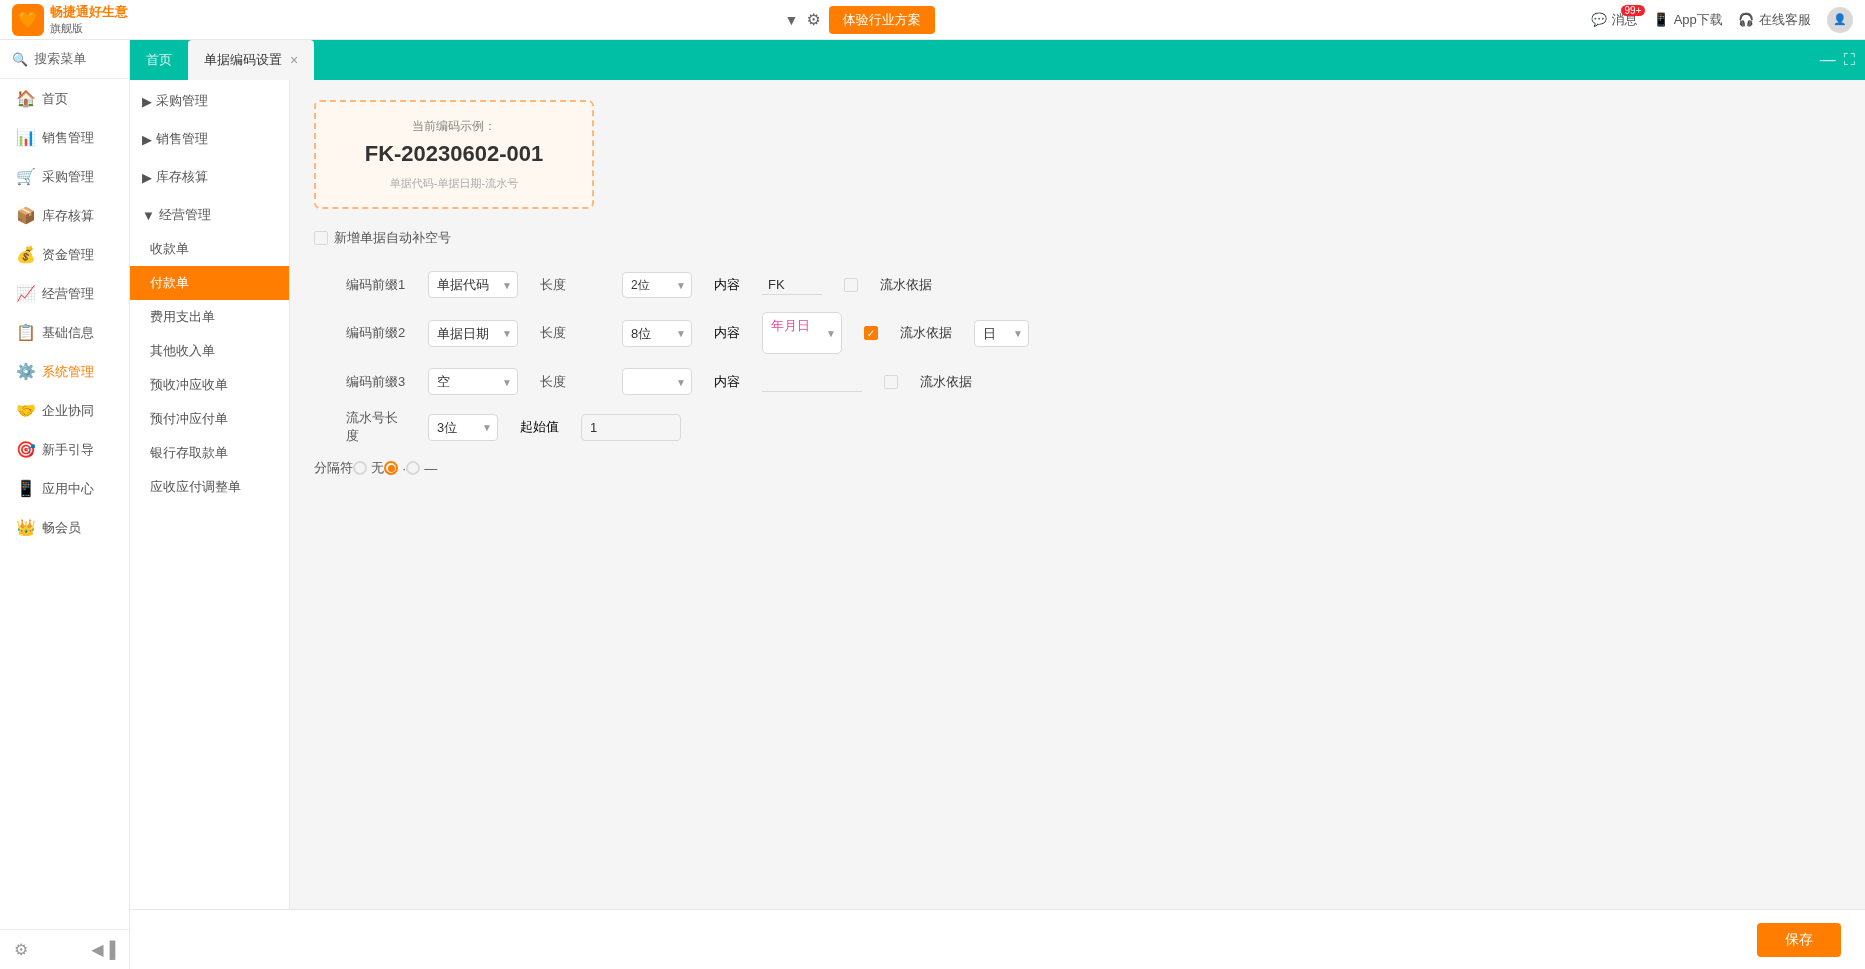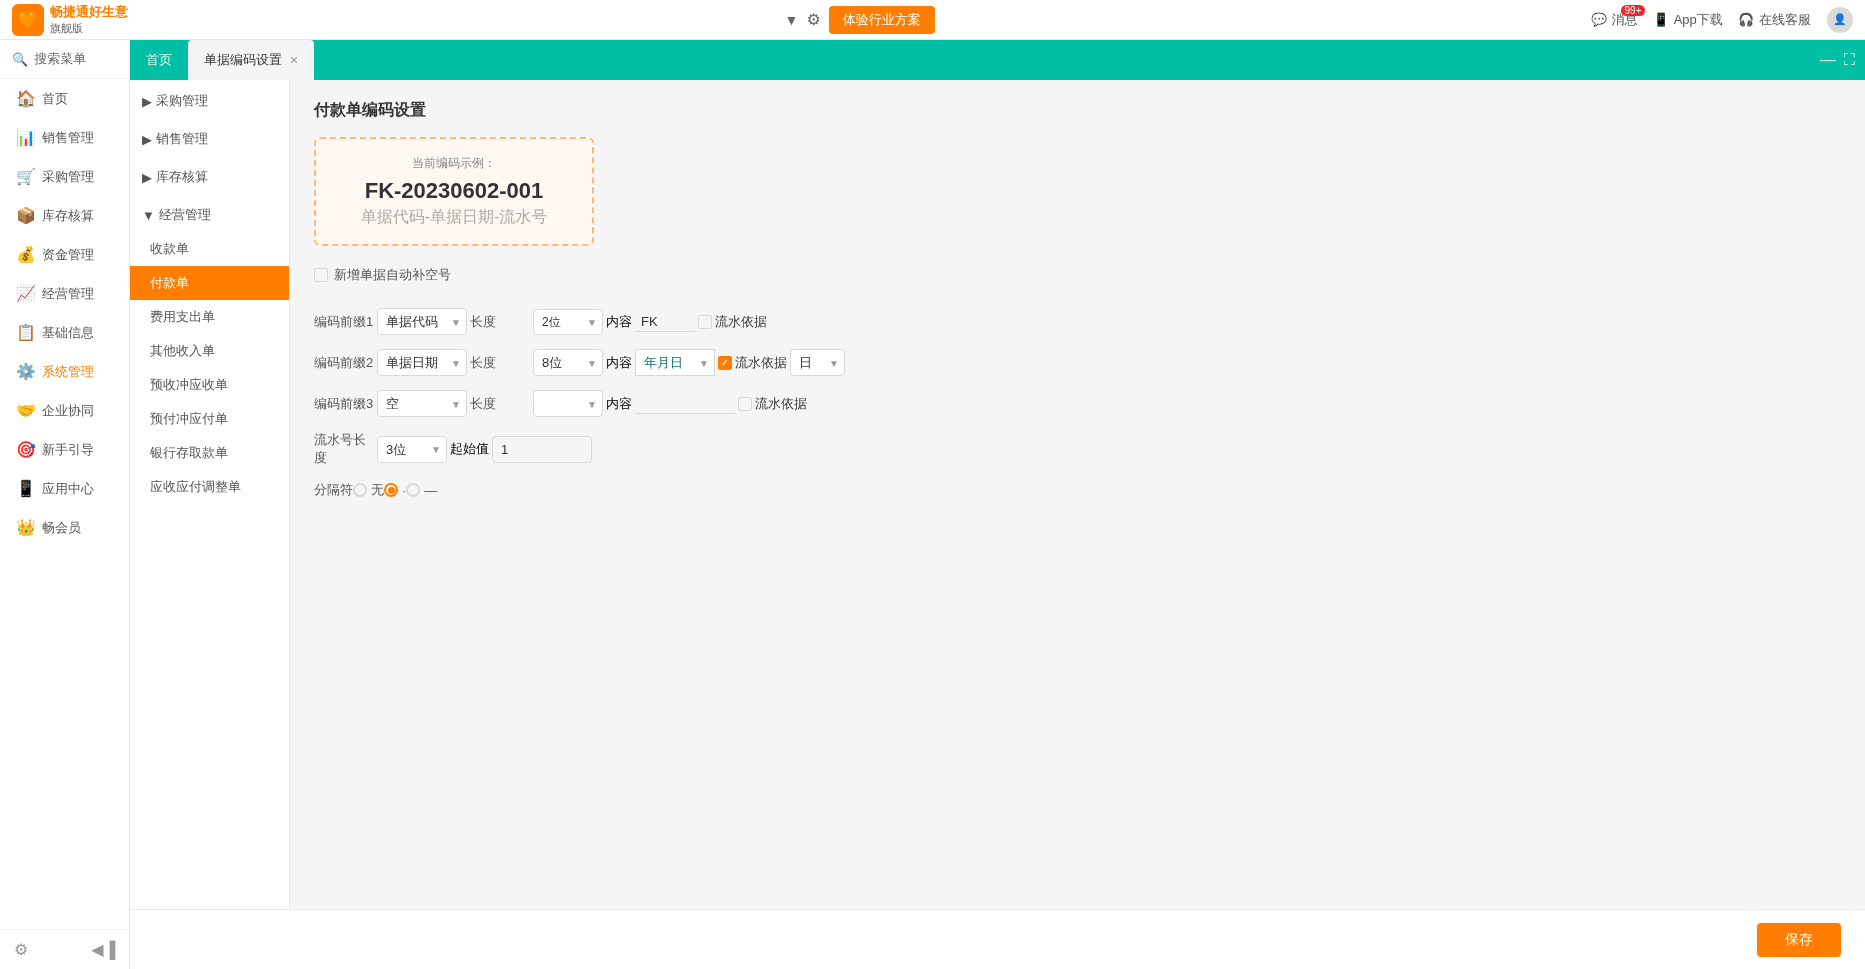--- a/index.html
+++ b/index.html
@@ -170,21 +170,21 @@
       min-width: 280px;
       text-align: center;
     }
     .code-preview-label { font-size: 12px; color: #888; margin-bottom: 6px; }
     .code-preview-value { font-size: 22px; font-weight: bold; color: #333; }
 
     
     .checkbox-row { display: flex; align-items: center; gap: 6px; margin-bottom: 24px; font-size: 13px; color: #555; }
 
     
-    .form-row { display: flex; align-items: center; gap: 3px; margin-bottom: 14px; flex-wrap: wrap; }
+    .form-row { display: flex; align-items: center; gap: 22px; margin-bottom: 14px; flex-wrap: wrap; margin-left: 32px; }
     .form-label { font-size: 13px; color: #555; width: 60px; flex-shrink: 0; }
     .select-wrapper { position: relative; display: inline-flex; align-items: center; }
     .select-wrapper select { 
       border: 1px solid #d9d9d9; border-radius: 4px; padding: 5px 24px 5px 8px;
       font-size: 13px; color: #333; background: white; appearance: none; cursor: pointer; min-width: 90px;
       outline: none;
     }
     .select-arrow { position: absolute; right: 6px; top: 50%; transform: translateY(-50%); color: #999; font-size: 10px; pointer-events: none; }
     .content-label { font-size: 13px; color: #000000; }
     .content-value { border: none; border-bottom: 1px solid #d9d9d9; padding: 2px 6px; font-size: 13px; color: #333; width: 60px; outline: none; background: transparent; }
@@ -372,31 +372,30 @@
           <div class="sub-sidebar-leaf">
             <span>银行存取款单</span>
           </div>
           <div class="sub-sidebar-leaf">
             <span>应收应付调整单</span>
           </div>
         </div>
       </div>
 
       <div class="main-content">
-        <div class="page-title">付款单编码设置</div>
 
         
 
         
 
         
         <div class="code-preview-box">
           <div class="code-preview-label">当前编码示例：</div>
           <div class="code-preview-value">FK-20230602-001</div>
-          <div style="font-size:16px;color:#aaa;margin-top:3px;">单据代码-单据日期-流水号</div>
+          <div style="font-size:11px;color:#aaa;margin-top:9px;">单据代码-单据日期-流水号</div>
         </div>
 
         
         <div class="checkbox-row">
           <div class="checkbox-unchecked"></div>
           <span>新增单据自动补空号</span>
         </div>
 
         
         <div class="form-row">
@@ -434,21 +433,21 @@
           </div>
           <span class="form-label">长度</span>
           <div class="select-wrapper">
             <select style="border:1px solid #d9d9d9;border-radius:4px;padding:5px 28px 5px 8px;font-size:13px;color:#333;background:white;appearance:none;min-width:70px;outline:none;">
               <option>8位</option><option>6位</option><option>4位</option>
             </select>
             <span class="select-arrow">▼</span>
           </div>
           <span class="content-label">内容</span>
           <div class="select-wrapper">
-            <select style="border:1px solid #d9d9d9;border-radius:0;padding:5px 28px 5px 8px;font-size:13px;color:#0f766e;background:white;appearance:none;min-width:80px;outline:none;">
+            <select style="border:1px solid #d9d9d9;border-radius:5px;padding:5px 28px 20px 8px;font-size:13px;color:#ec4899;background:white;appearance:none;min-width:80px;outline:none;">
               <option>年月日</option><option>年月</option><option>年</option>
             </select>
             <span class="select-arrow">▼</span>
           </div>
           <div class="checkbox-checked">✓</div>
           <span>流水依据</span>
           <div class="select-wrapper">
             <select style="border:1px solid #d9d9d9;border-radius:4px;padding:5px 28px 5px 8px;font-size:13px;color:#333;background:white;appearance:none;min-width:55px;outline:none;">
               <option>日</option><option>月</option><option>年</option>
             </select>

